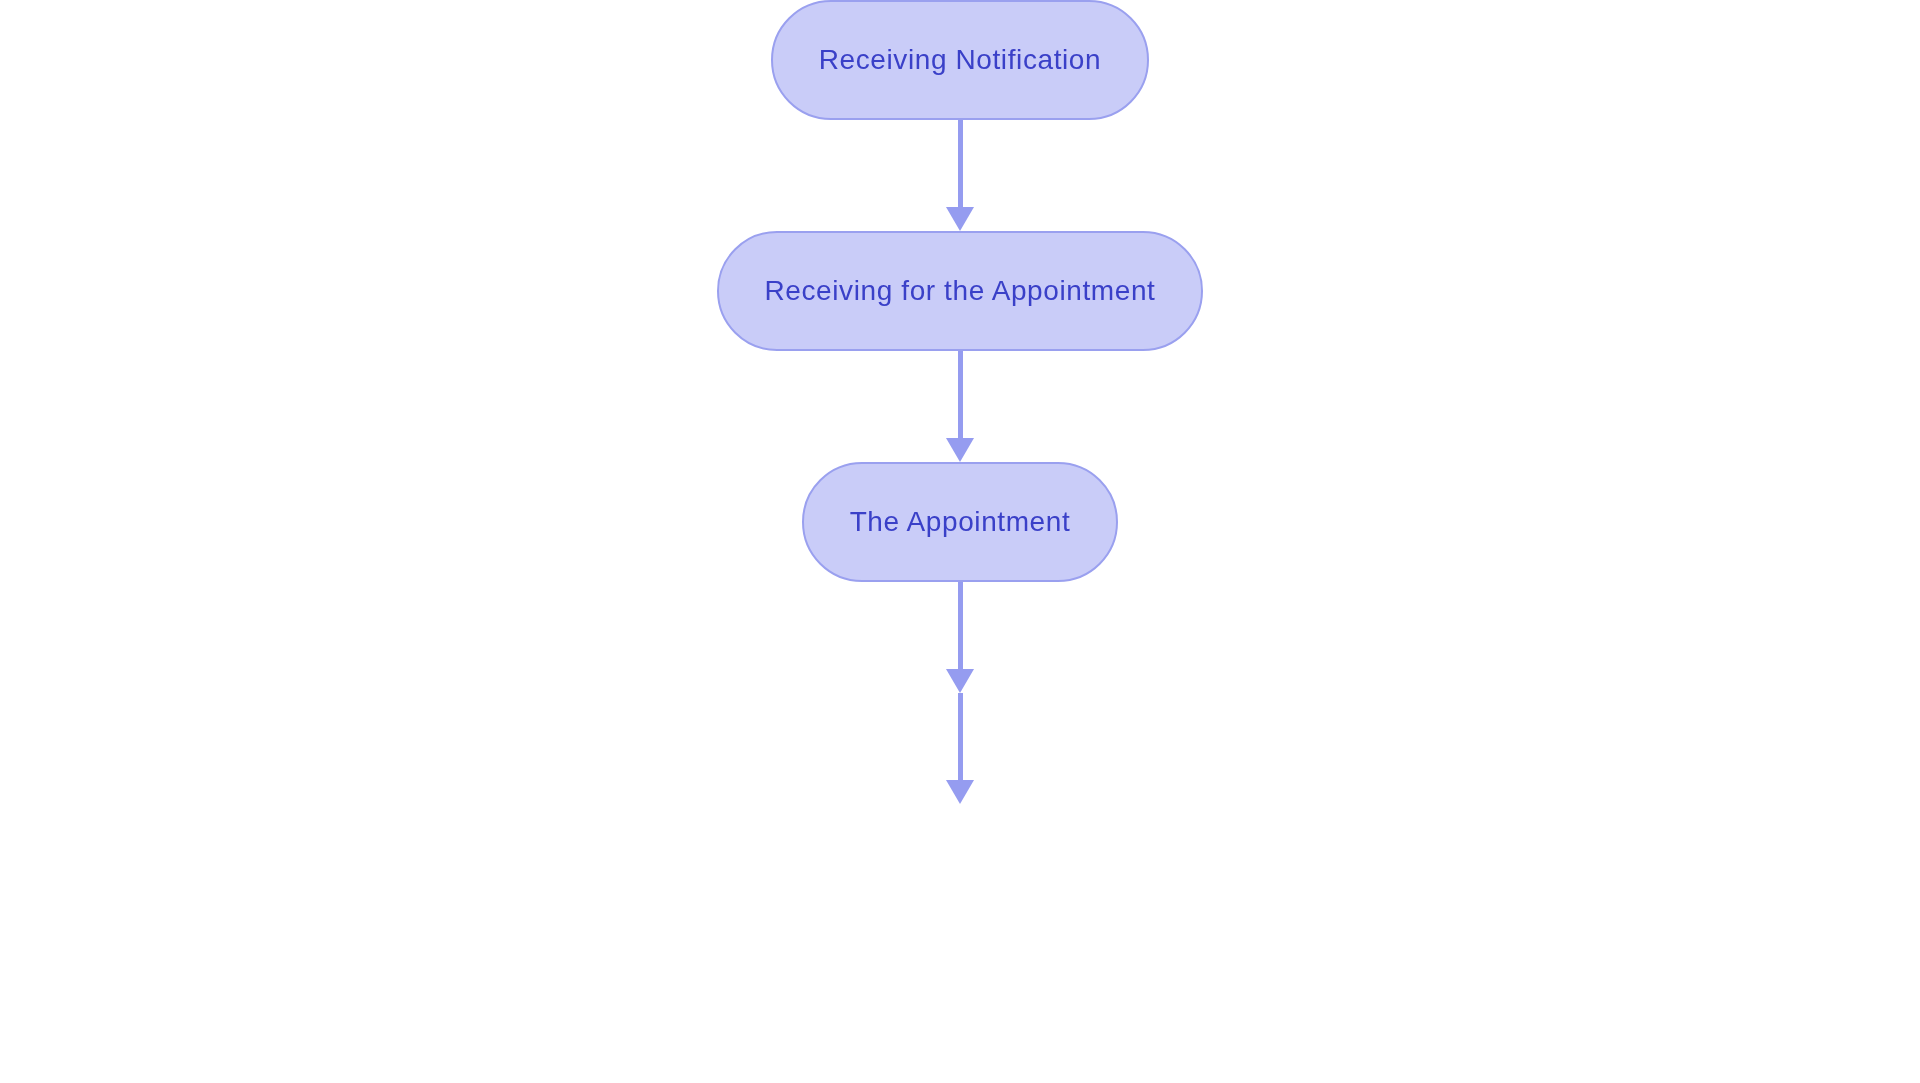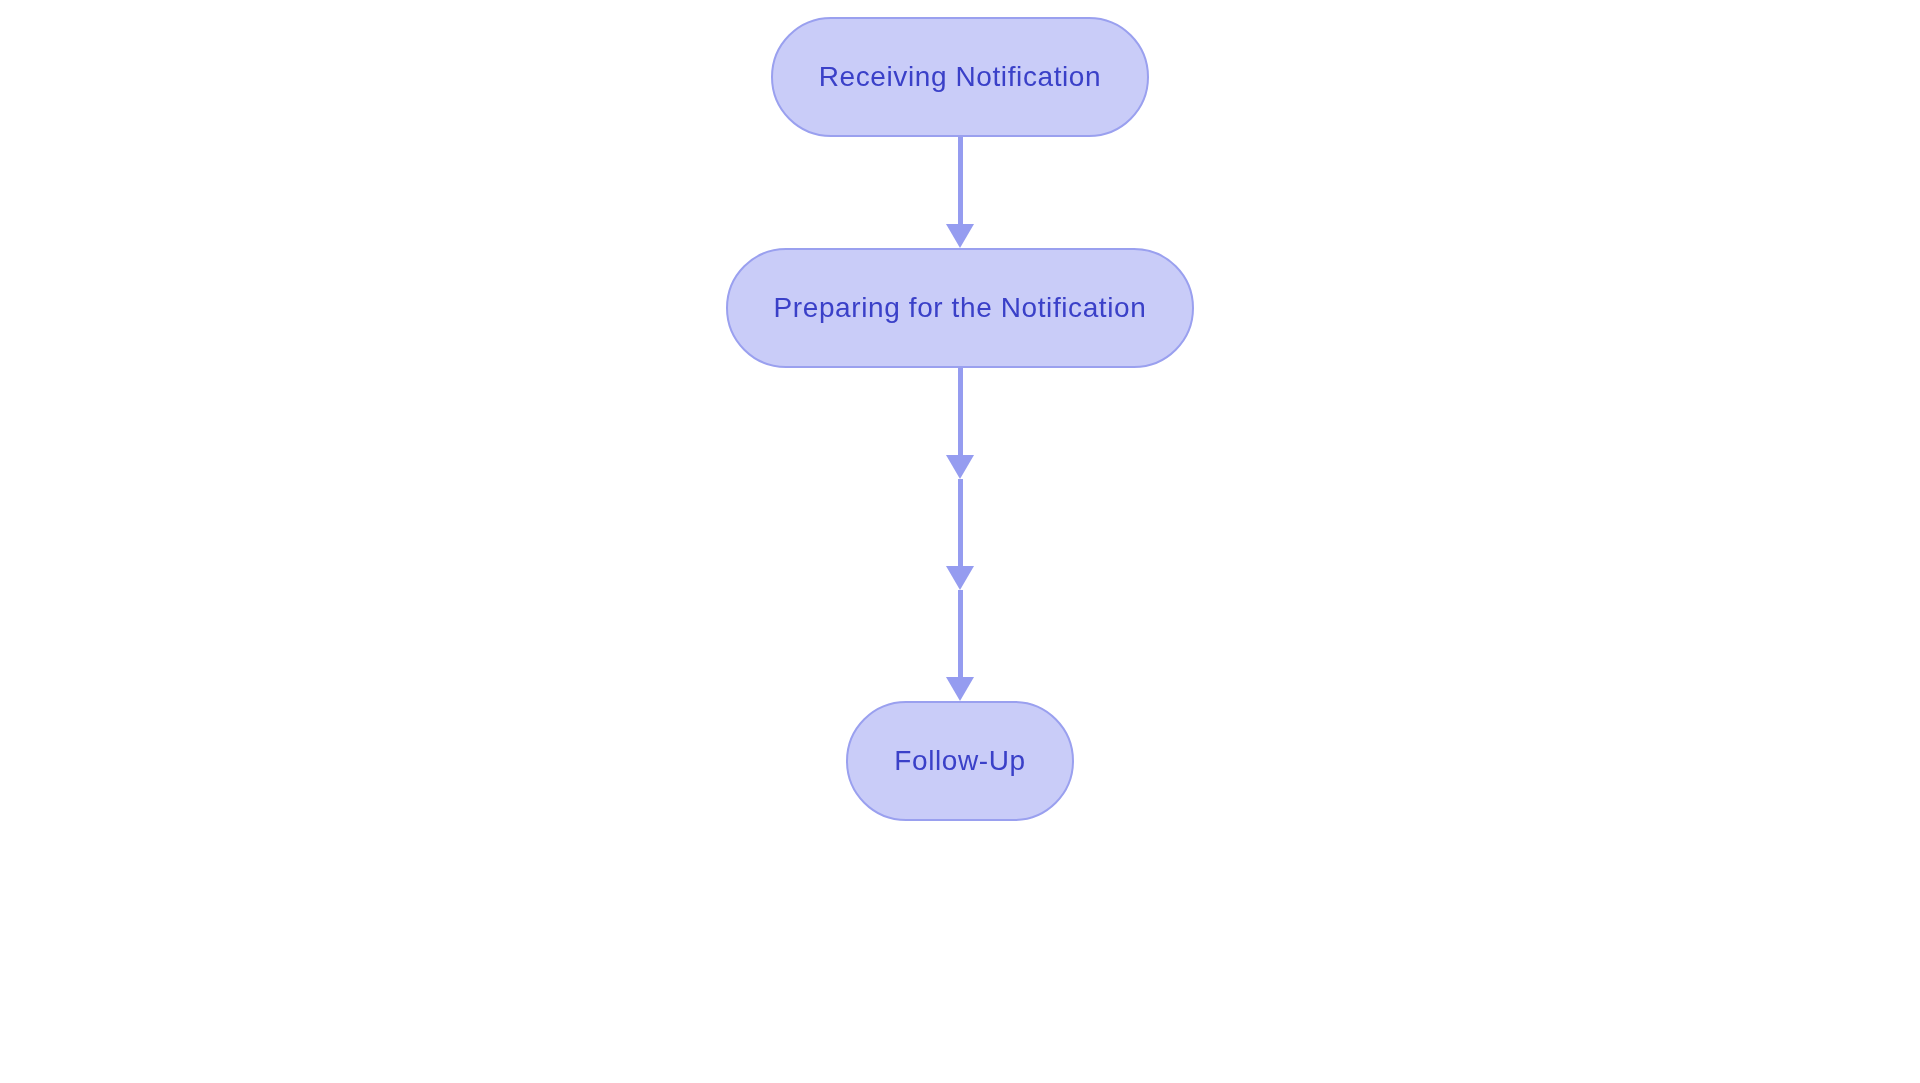--- a/index.html
+++ b/index.html
@@ -8,21 +8,20 @@
     background: #ffffff;
   }
   .canvas {
     position: relative;
     width: 1920px;
     height: 869px;
     background: var(--bg, #ffffff);
     display: flex;
     flex-direction: column;
     align-items: center;
-    padding-top: 17px;
     box-sizing: border-box;
     font-family: "Liberation Sans", "DejaVu Sans", sans-serif;
     overflow: hidden;
   }
   .node {
     height: 120px;
     border-radius: 60px;
     background: var(--node-fill, #c9ccf8);
     border: 2px solid var(--node-border, #9aa0ef);
     display: flex;
@@ -67,37 +66,37 @@
   <div class="node">
     <span class="node-label">Receiving Notification</span>
   </div>
 
   <div class="arrow">
     <div class="arrow-line"></div>
     <div class="arrow-head"></div>
   </div>
 
   <div class="node">
-    <span class="node-label">Preparing for the Notification</span>
+    <span class="node-label">Receiving for the Appointment</span>
+  </div>
+
+  <div class="arrow">
+    <div class="arrow-line"></div>
+    <div class="arrow-head"></div>
+  </div>
+
+  <div class="node">
+    <span class="node-label">The Appointment</span>
   </div>
 
   <div class="arrow">
     <div class="arrow-line"></div>
     <div class="arrow-head"></div>
   </div>
 
 
   <div class="arrow">
     <div class="arrow-line"></div>
     <div class="arrow-head"></div>
   </div>
 
 
-  <div class="arrow">
-    <div class="arrow-line"></div>
-    <div class="arrow-head"></div>
-  </div>
-
-  <div class="node">
-    <span class="node-label">Follow-Up</span>
-  </div>
-
 </div>
 
 </body></html>

